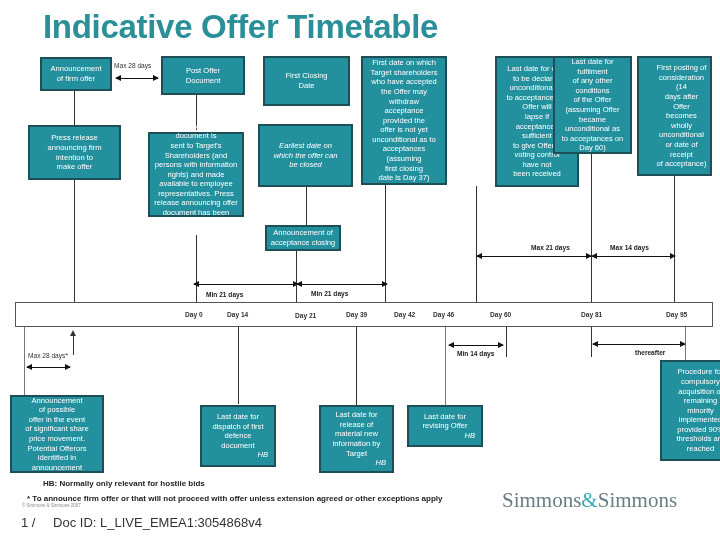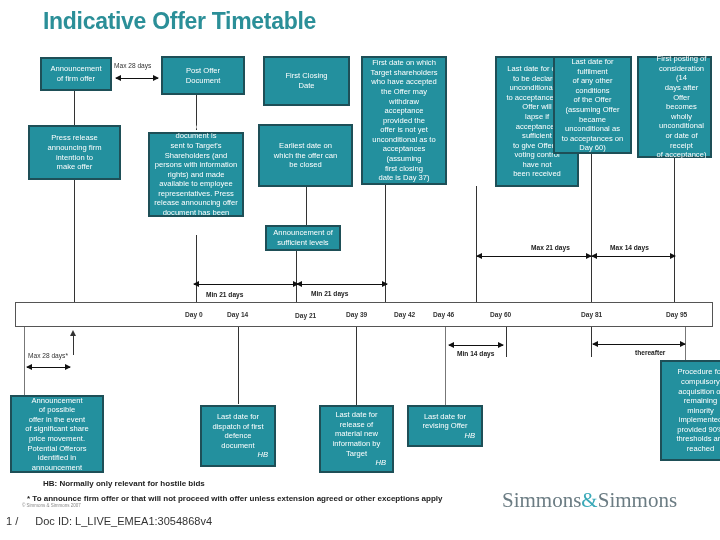--- a/index.html
+++ b/index.html
@@ -1,34 +1,34 @@
 <!DOCTYPE html>
 <html><head>
 <meta charset="utf-8">
 <style>
   html,body{margin:0;padding:0;background:#ffffff;}
   body{width:720px;height:540px;position:relative;overflow:hidden;font-family:"Liberation Sans",sans-serif;}
-  .title{position:absolute;left:43px;top:8px;font-size:23px;font-weight:bold;color:#2b8f98;letter-spacing:-0.3px;}
+  .title{position:absolute;left:43px;top:8px;font-size:33px;font-weight:bold;color:#2b8f98;letter-spacing:-0.3px;}
   .box{position:absolute;background:#23909e;border:2px solid #1e4f57;color:#ffffff;font-size:7.6px;line-height:9.6px;text-align:center;box-sizing:border-box;display:flex;flex-direction:column;justify-content:center;align-items:center;padding:1px 2px;white-space:pre-line;}
   .box .hb{align-self:flex-end;font-style:italic;margin-right:4px;}
   .vline{position:absolute;width:1.2px;background:#333;}
   .vline.grey{background:#777;}
   .harrow{position:absolute;height:1.4px;background:#111;}
   .harrow::before,.harrow::after{content:"";position:absolute;top:-3px;border-top:3.5px solid transparent;border-bottom:3.5px solid transparent;}
   .harrow::before{left:-1px;border-right:6px solid #111;}
   .harrow::after{right:-1px;border-left:6px solid #111;}
   .lbl{position:absolute;font-size:6.6px;color:#222;font-weight:bold;white-space:nowrap;}
   .lbl.thin{font-weight:normal;color:#333;}
   .timeline{position:absolute;left:15px;top:302px;width:698px;height:25px;border:1.5px solid #555;box-sizing:border-box;background:#fff;}
   .day{position:absolute;font-size:6.6px;font-weight:bold;color:#333;white-space:nowrap;}
   .uparrow{position:absolute;width:1.3px;background:#333;}
   .uparrow::before{content:"";position:absolute;left:-3px;top:-5px;border-left:3.5px solid transparent;border-right:3.5px solid transparent;border-bottom:6px solid #333;}
   .note{position:absolute;font-size:8px;font-weight:bold;color:#222;white-space:nowrap;}
   .copy{position:absolute;left:22px;top:503px;font-size:4.5px;color:#888;}
-  .docid{position:absolute;left:6px;top:515px;font-size:11px;color:#333;}
+  .docid{position:absolute;left:21px;top:515px;font-size:13px;color:#333;}
   .docid span{margin-right:14px;}
   .logo{position:absolute;left:502px;top:488px;font-family:"Liberation Serif",serif;font-size:21px;color:#6b7c83;white-space:nowrap;}
   .logo .amp{color:#3aa9b8;}
 </style>
 </head>
 <body>
 
 <div class="title">Indicative Offer Timetable</div>
 
 <div class="vline" style="left:74px;top:90px;height:37px;"></div>
@@ -84,21 +84,21 @@
 <div class="box" style="left:553px;top:56px;width:79px;height:98px;">Last date for
 fulfilment
 of any other
 conditions
 of the Offer
 (assuming Offer
 became
 unconditional as
 to acceptances on
 Day 60)</div>
-<div class="box" style="left:637px;top:56px;width:75px;height:102px;padding-left:16px;">First posting of
+<div class="box" style="left:637px;top:56px;width:75px;height:120px;padding-left:16px;">First posting of
 consideration
 (14
 days after
 Offer
 becomes
 wholly
 unconditional
 or date of receipt
 of acceptance)</div>
 
@@ -110,25 +110,25 @@
 document is
 sent to Target's
 Shareholders (and
 persons with information
 rights) and made
 available to employee
 representatives.  Press
 release announcing offer
 document has been
 published on a website</div>
-<div class="box" style="left:258px;top:124px;width:95px;height:63px;">Earliest date on
+<div class="box" style="left:258px;top:124px;width:95px;height:63px;font-style:italic;">Earliest date on
 which the offer can
 be closed</div>
 <div class="box" style="left:265px;top:225px;width:76px;height:26px;">Announcement of
-sufficient levels</div>
+acceptance closing</div>
 
 <div class="harrow" style="left:116px;top:78px;width:42px;"></div>
 <div class="lbl thin" style="left:114px;top:62px;">Max 28 days</div>
 
 <div class="harrow" style="left:194px;top:284px;width:104px;"></div>
 <div class="lbl" style="left:206px;top:291px;">Min 21 days</div>
 <div class="harrow" style="left:297px;top:284px;width:90px;"></div>
 <div class="lbl" style="left:311px;top:290px;">Min 21 days</div>
 
 <div class="harrow" style="left:477px;top:256px;width:114px;"></div>

